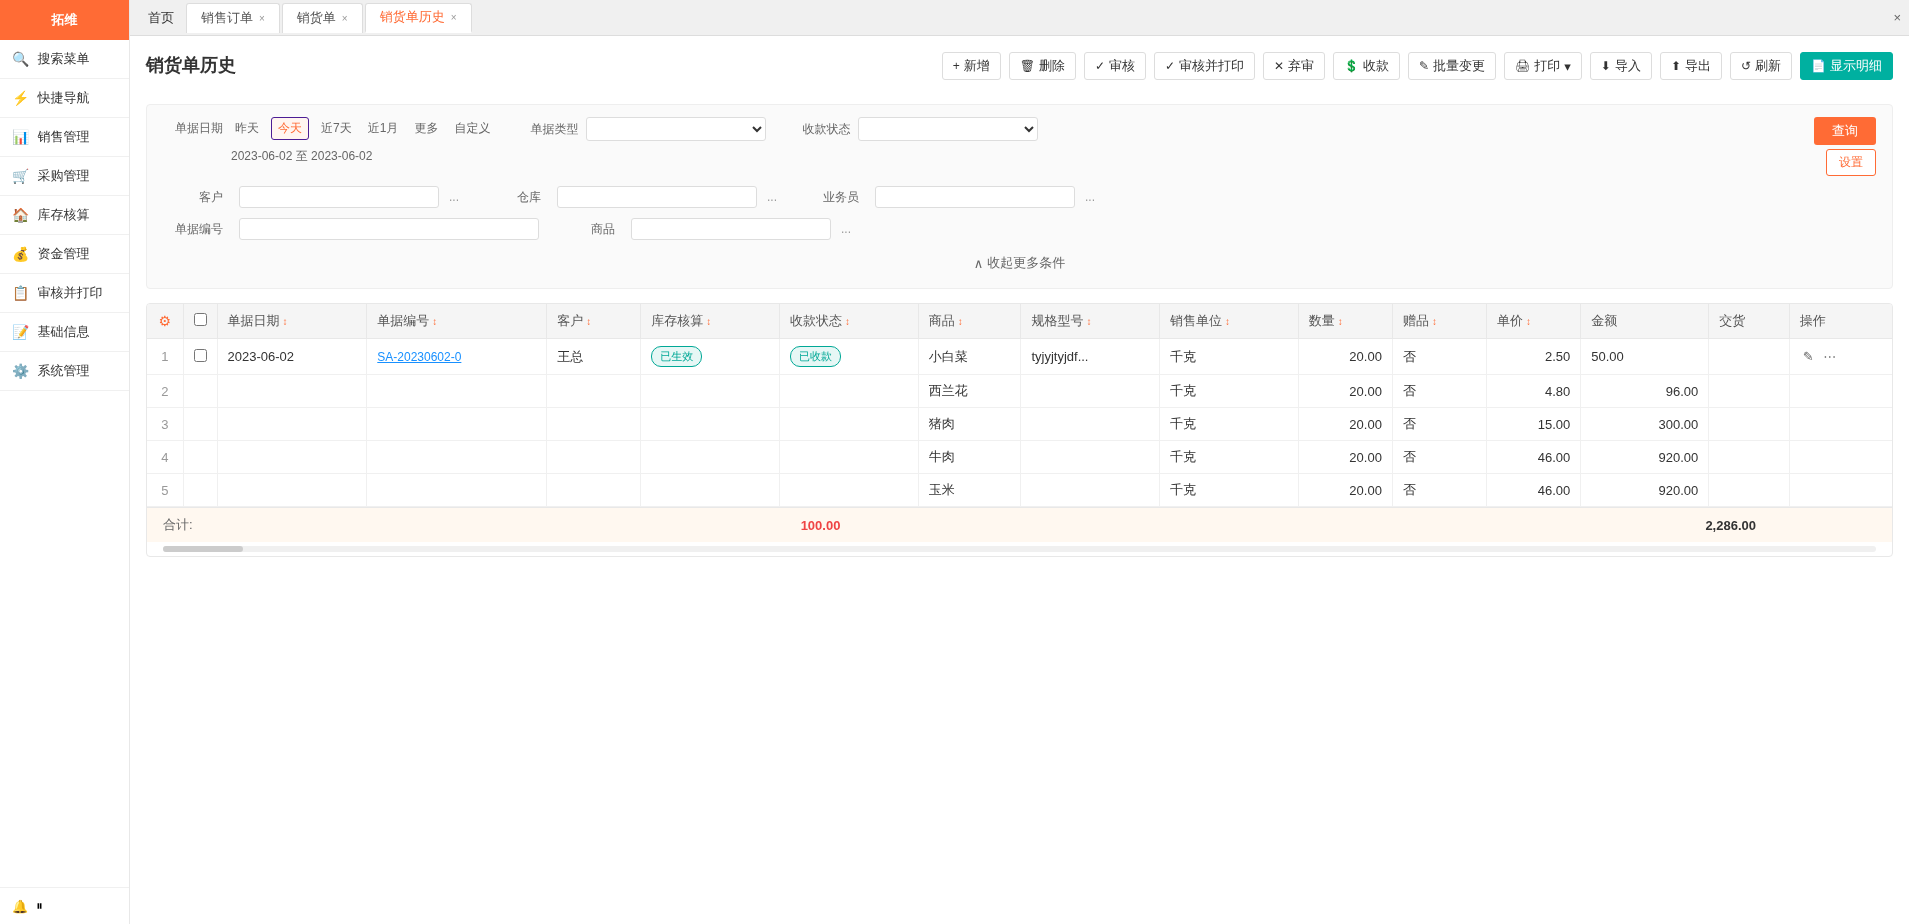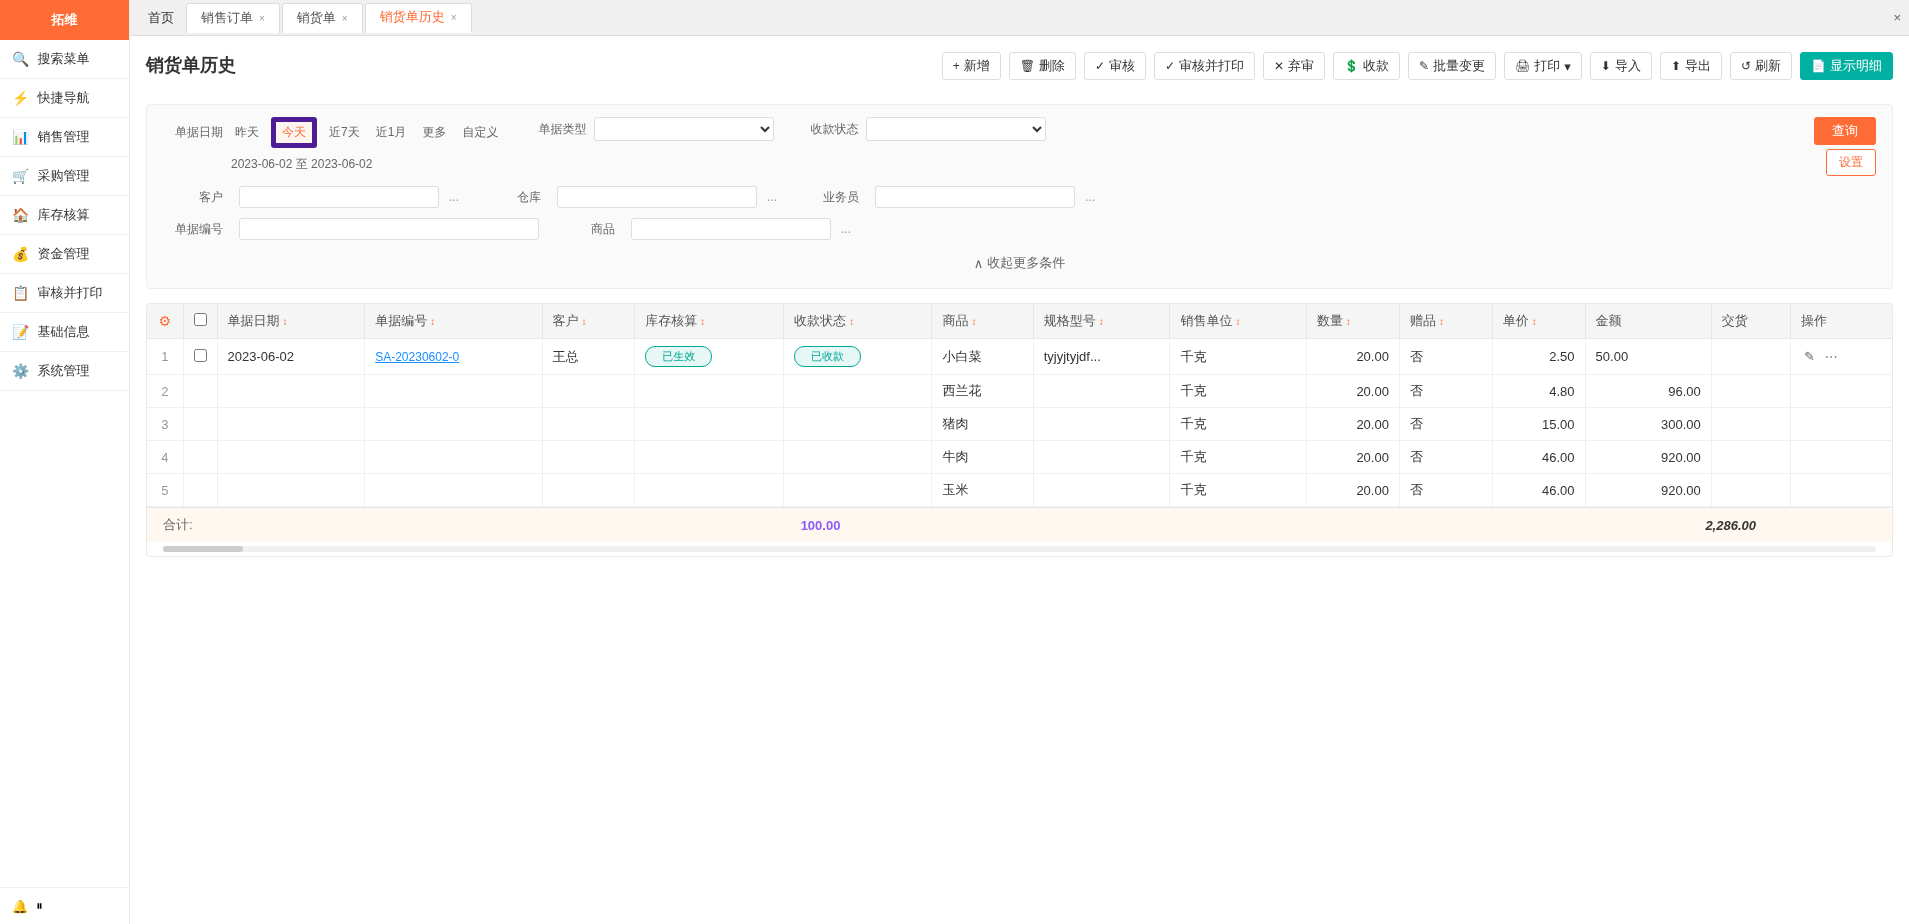--- a/index.html
+++ b/index.html
@@ -173,42 +173,42 @@
     tbody td {
       padding: 7px 10px;
       border-right: 1px solid #f0f0f0;
       color: #333;
       white-space: nowrap;
     }
     tbody td:last-child { border-right: none; }
     .status-badge {
       display: inline-flex;
       align-items: center;
-      padding: 2px 16px;
+      padding: 2px 8px;
       border-radius: 10px;
       font-size: 11px;
     }
     .status-active { background: #e6f7f5; color: #00a896; border: 1px solid #00a896; }
     .status-paid { background: #e6f7f5; color: #00a896; border: 1px solid #00a896; }
     .action-link { color: #1890ff; cursor: pointer; font-size: 12px; text-decoration: underline; }
     .action-icon { color: #666; cursor: pointer; font-size: 13px; margin: 0 3px; }
     .gear-icon { color: #ff6b35; font-size: 14px; cursor: pointer; }
 
     
     .table-footer {
       background: #fff8f0;
       border-top: 1px solid #e8e8e8;
       padding: 8px 16px;
       display: flex;
       align-items: center;
       font-size: 12px;
     }
     .footer-label { color: #666; margin-right: 8px; }
-    .footer-qty { margin-left: 600px; font-weight: bold; color: #8b5cf6; }
-    .footer-amount { margin-left: auto; font-weight: bold; color: #333; padding-right: 120px; font-style: italic; }
+    .footer-qty { margin-left: 600px; font-weight: bold; color: #ef4444; }
+    .footer-amount { margin-left: auto; font-weight: bold; color: #333; padding-right: 120px; }
 
     
     .pagination {
       display: flex;
       align-items: center;
       justify-content: flex-end;
       padding: 10px 16px;
       gap: 8px;
       font-size: 12px;
       color: #555;
@@ -412,21 +412,21 @@
 
     <div class="filter-area">
 
       <div style="display:flex; align-items:flex-start; justify-content:space-between; margin-bottom:10px;">
         <div style="display:flex; align-items:flex-start; gap:24px; flex:1;">
 
           <div style="display:flex; flex-direction:column; gap:4px;">
             <div style="display:flex; align-items:center; gap:8px;">
               <span class="filter-label">单据日期</span>
               <span class="date-shortcut">昨天</span>
-              <span class="date-shortcut active" style="color:#ff6b35; background:#fff5f0; border-radius:3px; padding:2px 6px; border:5px solid #4c1d95;">今天</span>
+              <span class="date-shortcut active" style="color:#ff6b35; background:#fff5f0; border-radius:3px; padding:2px 6px; border:1px solid #4c1d95;">今天</span>
               <span class="date-shortcut">近7天</span>
               <span class="date-shortcut">近1月</span>
               <span class="date-shortcut">更多</span>
               <span class="date-shortcut">自定义</span>
             </div>
             <div class="date-range" style="margin-left:68px;">2023-06-02 至 2023-06-02</div>
           </div>
 
           <div style="display:flex; align-items:center; gap:8px;">
             <span class="filter-label">单据类型</span>

